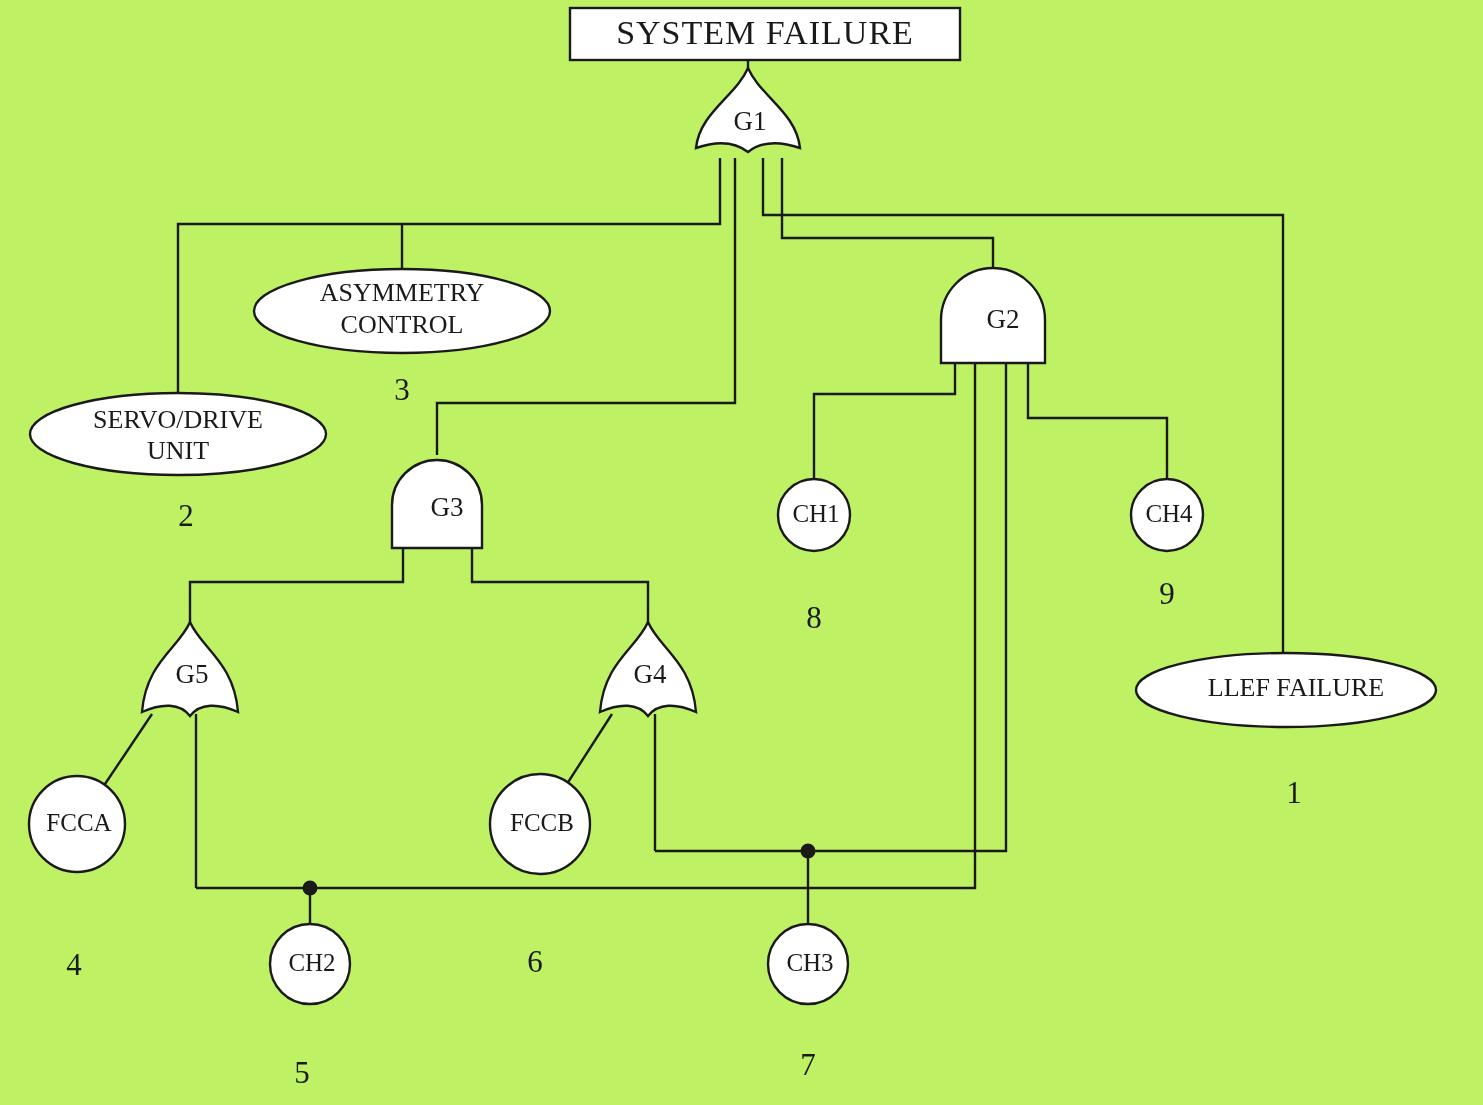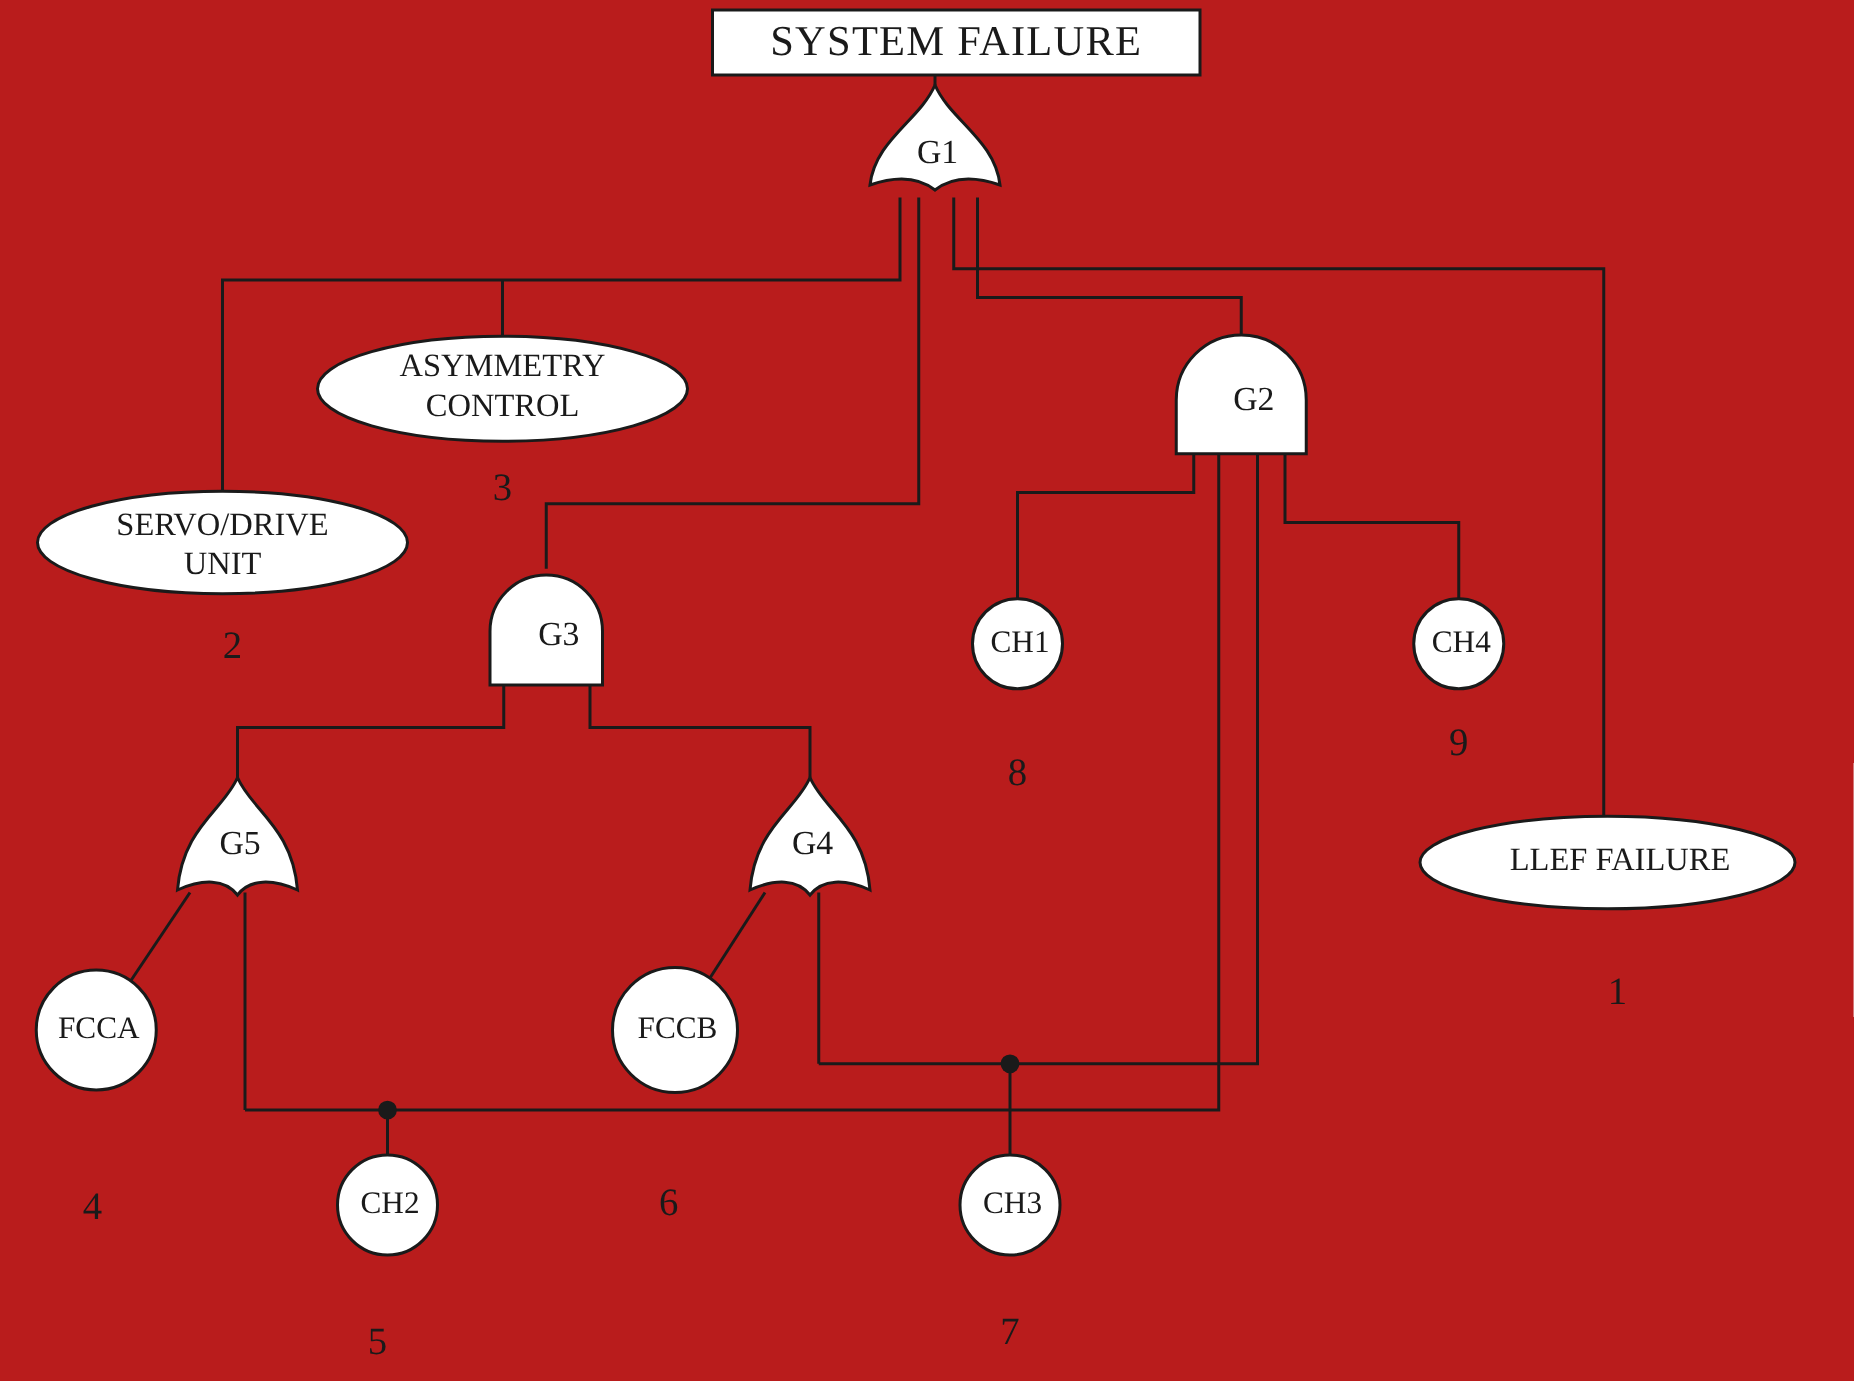--- a/index.html
+++ b/index.html
@@ -8,21 +8,21 @@
     padding: 0;
     background: #ffffff;
   }
   body {
     font-family: "Liberation Serif", "DejaVu Serif", serif;
   }
   #canvas {
     position: relative;
     width: 1483px;
     height: 1105px;
-    background: #b91c1c;
+    background: #bef264;
     overflow: hidden;
   }
   #tree-svg {
     position: absolute;
     left: 0;
     top: 0;
     width: 1483px;
     height: 1105px;
   }
   .wire {

